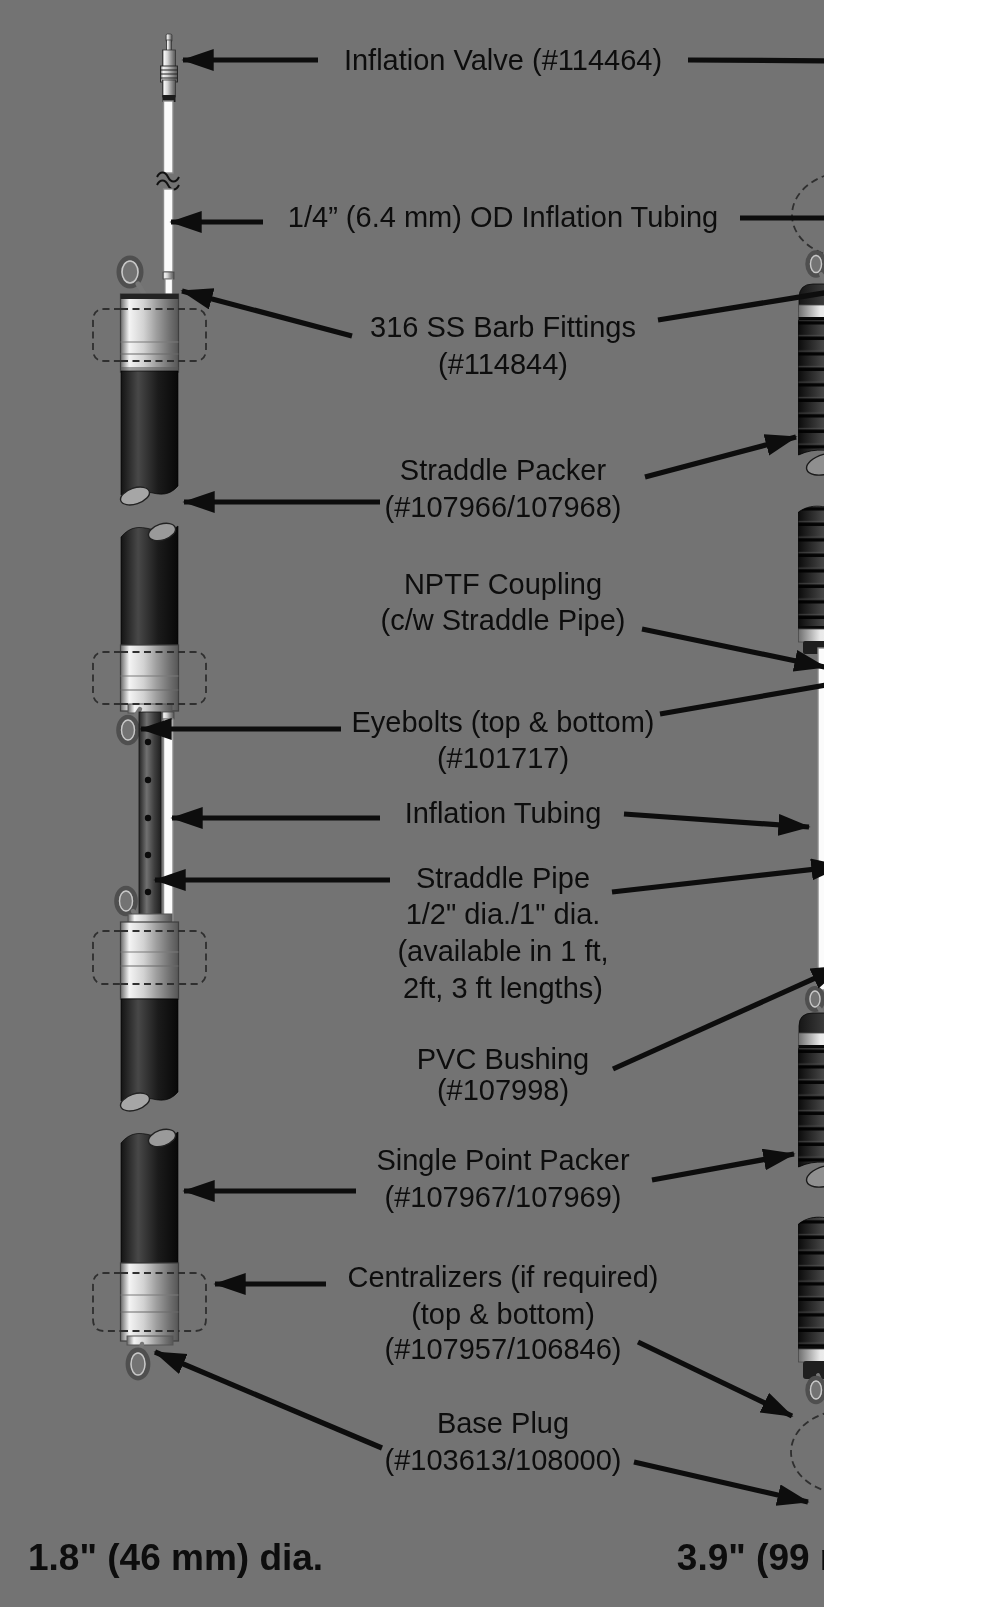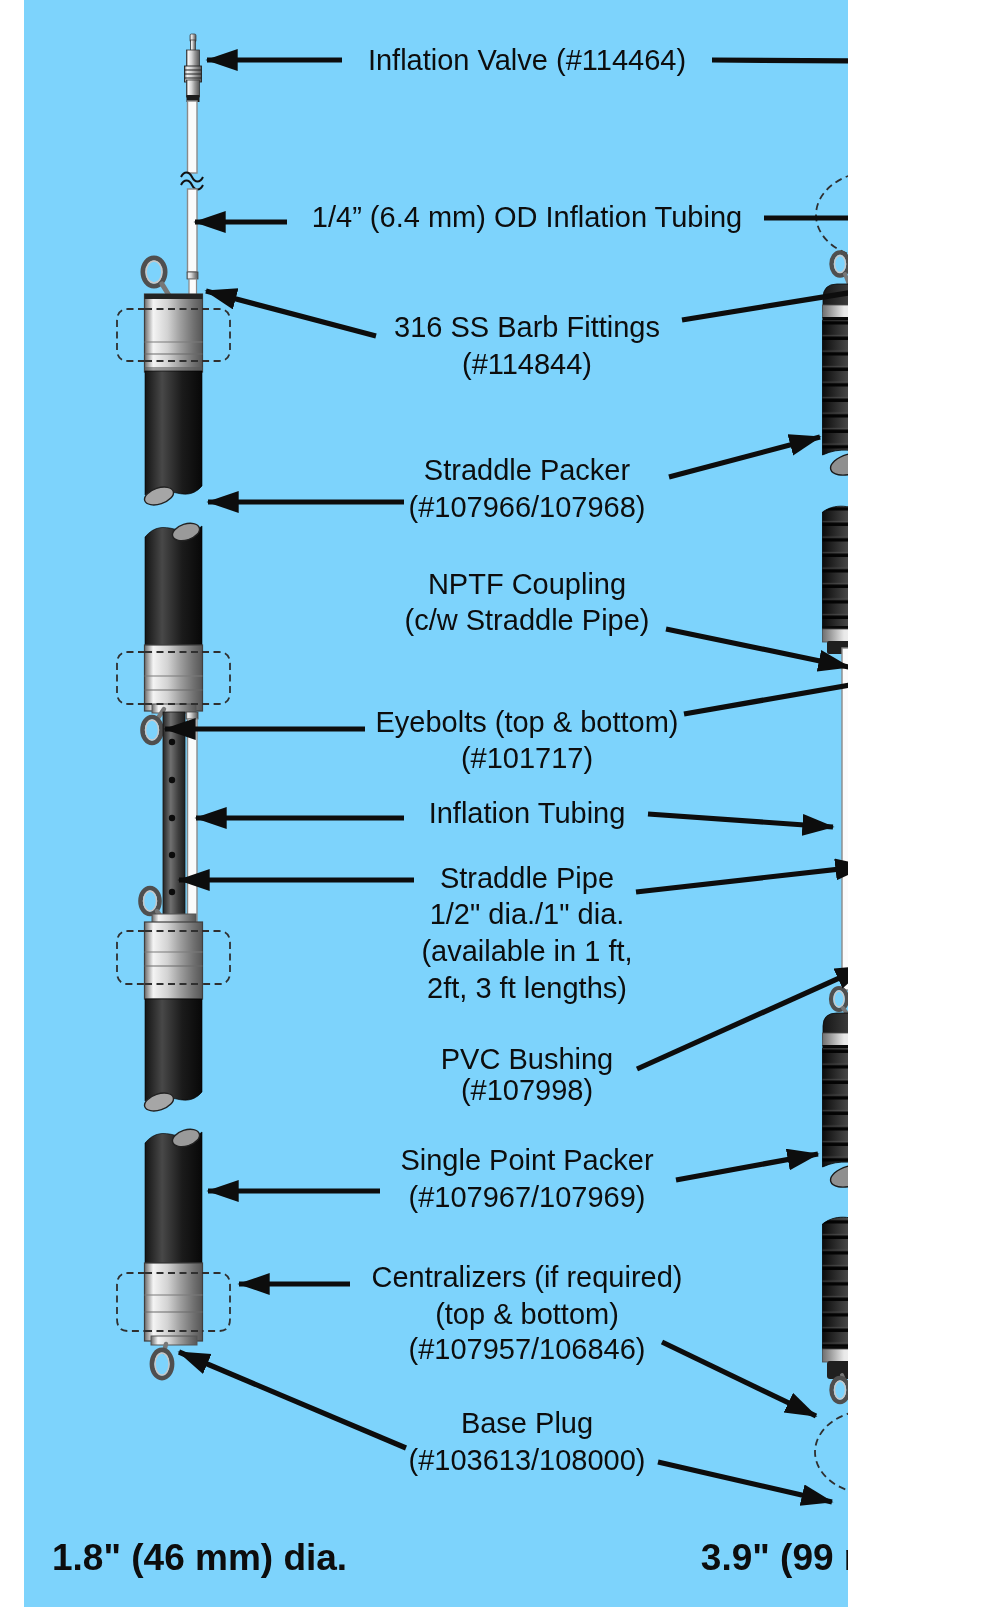--- a/index.html
+++ b/index.html
@@ -1,16 +1,16 @@
 <!DOCTYPE html>
 <html><head>
 <meta charset="utf-8">
 <style>
   html,body{margin:0;padding:0;background:#ffffff;}
-  .stage{position:relative;width:824px;height:1607px;background:#7dd3fc;overflow:hidden;margin-left:24px;}
+  .stage{position:relative;width:824px;height:1607px;background:#737373;overflow:hidden;}
   svg{display:block;}
   text{font-family:"Liberation Sans","DejaVu Sans",sans-serif;fill:#0d0d0d;}
   .lbl{font-size:29px;}
   .cap{font-size:37px;font-weight:bold;}
 </style>
 </head>
 <body>
 
 <div class="stage">
 <svg width="1000" height="1607" viewBox="0 0 1000 1607" xmlns="http://www.w3.org/2000/svg">

